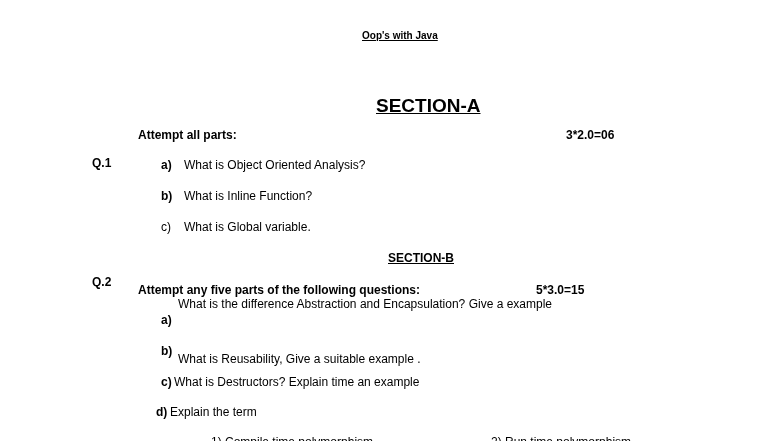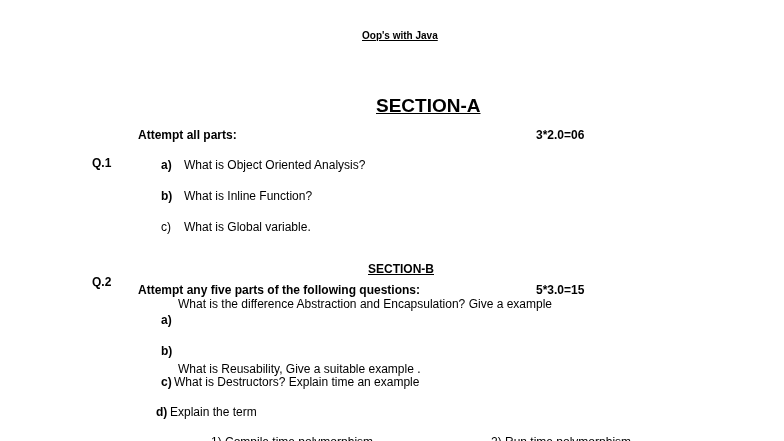--- a/index.html
+++ b/index.html
@@ -29,42 +29,42 @@
 <body>
 
 <div>
 
   <div class="abs bold u title" style="left:362px; top:30px;">Oop's with Java</div>
 
   <div class="abs bold u heading" style="left:376px; top:95px;">SECTION-A</div>
 
   <div class="abs bold q" style="left:92px; top:128px;margin-top:28px;">Q.1</div>
   <div class="abs bold q" style="left:138px; top:128px;">Attempt all parts:</div>
-  <div class="abs bold marks" style="left:536px; top:128px;text-align:center;">3*2.0=06</div>
+  <div class="abs bold marks" style="left:566px; top:128px;text-align:center;">3*2.0=06</div>
 
   <div class="abs bold item" style="left:161px; top:158px;">a)</div>
   <div class="abs item" style="left:184px; top:158px;">What is Object Oriented Analysis?</div>
 
   <div class="abs bold item" style="left:161px; top:189px;">b)</div>
   <div class="abs item" style="left:184px; top:189px;">What is Inline Function?</div>
 
   <div class="abs item" style="left:161px; top:220px;">c)</div>
   <div class="abs item" style="left:184px; top:220px;">What is Global variable.</div>
 
-  <div class="abs bold u item" style="left:368px; top:251px;margin-top:11px;">SECTION-B</div>
+  <div class="abs bold u item" style="left:388px; top:251px;">SECTION-B</div>
 
   <div class="abs bold q" style="left:92px; top:275px;text-align:right;">Q.2</div>
   <div class="abs bold q" style="left:138px; top:283px;">Attempt any five parts of the following questions:</div>
   <div class="abs bold marks" style="left:536px; top:283px;">5*3.0=15</div>
 
   <div class="abs bold item" style="left:161px; top:313px;">a)</div>
   <div class="abs item" style="left:178px; top:297px;">What is the difference Abstraction and Encapsulation? Give a example</div>
 
   <div class="abs bold item" style="left:161px; top:344px;">b)</div>
-  <div class="abs item" style="left:178px; top:362px;">What is Reusability, Give a suitable example .</div>
+  <div class="abs item" style="left:178px; top:352px;">What is Reusability, Give a suitable example .</div>
 
   <div class="abs bold item" style="left:161px; top:375px;">c)</div>
   <div class="abs item" style="left:174px; top:375px;">What is Destructors? Explain time an example</div>
 
   <div class="abs bold item" style="left:156px; top:405px;">d)</div>
   <div class="abs item" style="left:170px; top:405px;">Explain the term</div>
 
   <div class="abs item" style="left:211px; top:435px;">1)</div>
   <div class="abs item" style="left:225px; top:435px;">Compile time polymorphism</div>
 

